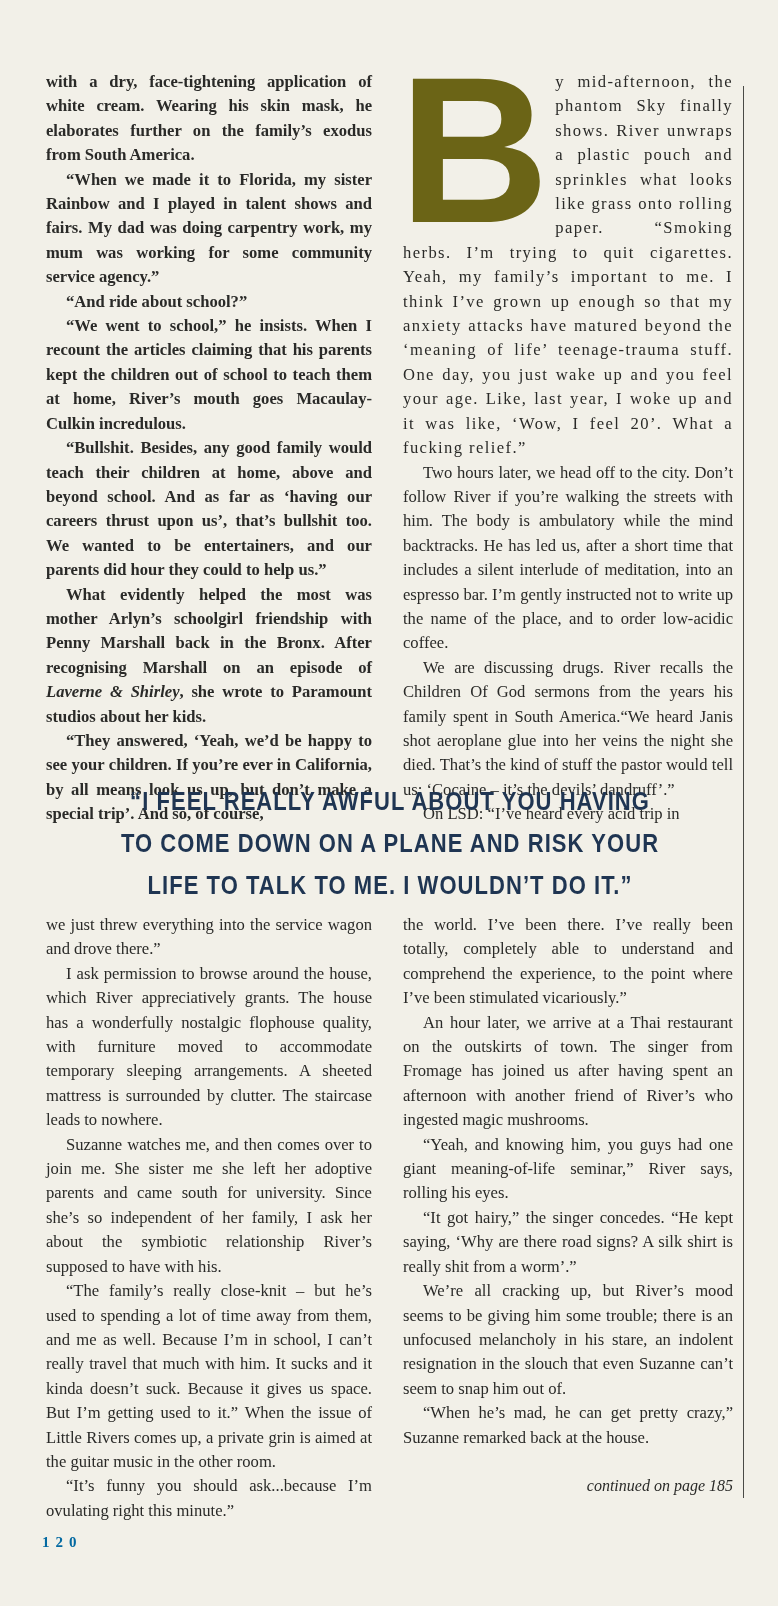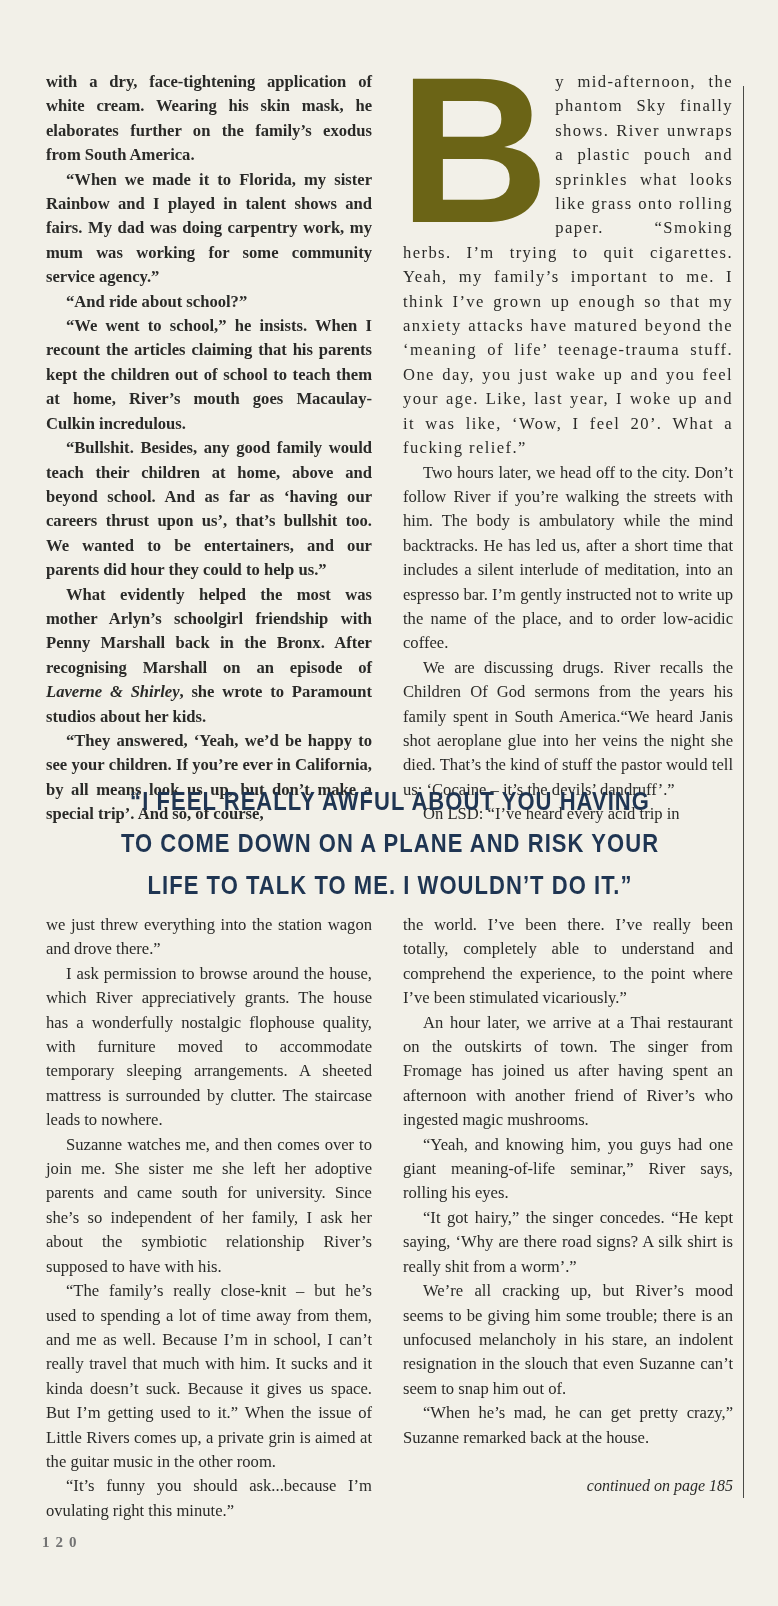--- a/index.html
+++ b/index.html
@@ -62,21 +62,21 @@
     font-style: italic;
     font-size: 16px;
     color: #2a2a28;
   }
   .folio {
     position: absolute;
     left: 42px; top: 1534px;
     font-size: 15px;
     font-weight: bold;
     letter-spacing: 6px;
-    color: #737373;
+    color: #0369a1;
   }
   em { font-style: italic; }
 </style>
 </head>
 <body>
 
 <div>
 
   <div class="col col-tl">
     <p>with a dry, face-tightening application of white cream. Wearing his skin mask, he elaborates further on the family’s exodus from South America.</p>
@@ -97,21 +97,21 @@
 
   <div class="vrule"></div>
 
   <div class="pullquote">
     <span>“I FEEL REALLY AWFUL ABOUT YOU HAVING</span>
     <span>TO COME DOWN ON A PLANE AND RISK YOUR</span>
     <span>LIFE TO TALK TO ME. I WOULDN’T DO IT.”</span>
   </div>
 
   <div class="col col-bl">
-    <p>we just threw everything into the station wagon and drove there.”</p>
+    <p>we just threw everything into the service wagon and drove there.”</p>
     <p class="ind">I ask permission to browse around the house, which River appreciatively grants. The house has a wonderfully nostalgic flophouse quality, with furniture moved to accommodate temporary sleeping arrangements. A sheeted mattress is surrounded by clutter. The staircase leads to nowhere.</p>
     <p class="ind">Suzanne watches me, and then comes over to join me. She sister me she left her adoptive parents and came south for university. Since she’s so independent of her family, I ask her about the symbiotic relationship River’s supposed to have with his.</p>
     <p class="ind">“The family’s really close-knit – but he’s used to spending a lot of time away from them, and me as well. Because I’m in school, I can’t really travel that much with him. It sucks and it kinda doesn’t suck. Because it gives us space. But I’m getting used to it.” When the issue of Little Rivers comes up, a private grin is aimed at the guitar music in the other room.</p>
     <p class="ind">“It’s funny you should ask...because I’m ovulating right this minute.”</p>
   </div>
 
   <div class="col col-br">
     <p>the world. I’ve been there. I’ve really been totally, completely able to understand and comprehend the experience, to the point where I’ve been stimulated vicariously.”</p>
     <p class="ind">An hour later, we arrive at a Thai restaurant on the outskirts of town. The singer from Fromage has joined us after having spent an afternoon with another friend of River’s who ingested magic mushrooms.</p>
     <p class="ind">“Yeah, and knowing him, you guys had one giant meaning-of-life seminar,” River says, rolling his eyes.</p>

